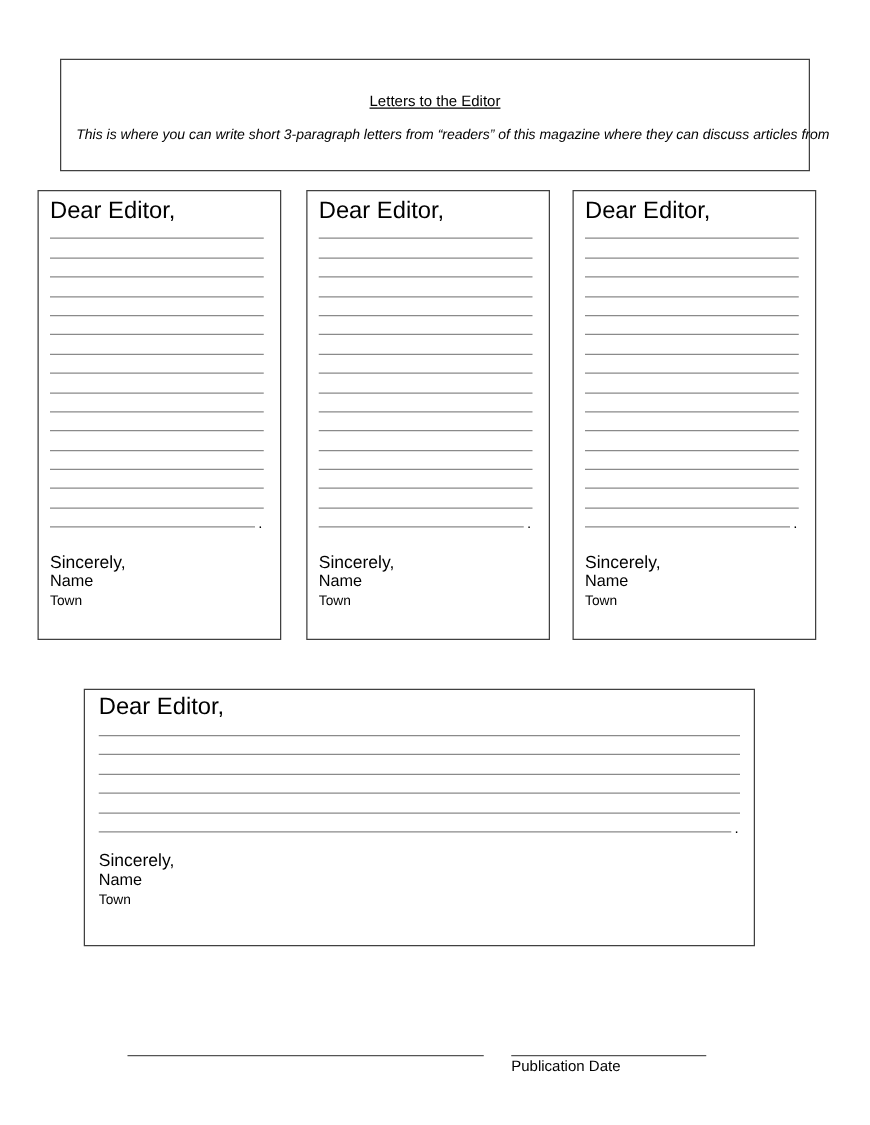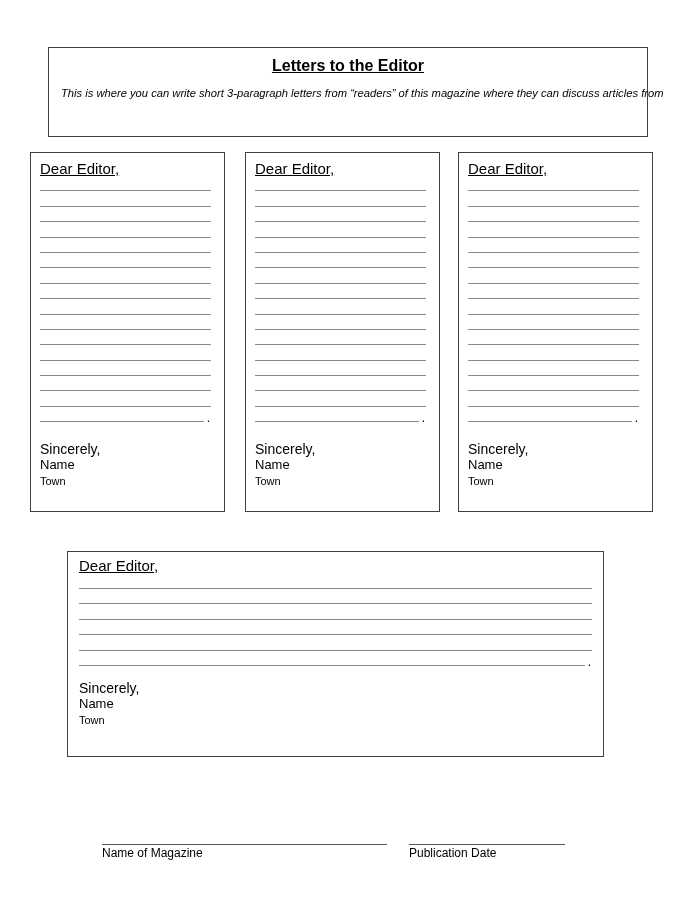--- a/index.html
+++ b/index.html
@@ -18,24 +18,24 @@
     overflow: hidden;
   }
   
   .header-box {
     position: absolute;
     left: 48px; top: 47px;
     width: 600px; height: 90px;
     border: 1.5px solid var(--border);
   }
   .page-title {
-    margin-top: 9px;
+    margin-top: 24px;
     text-align: center;
-    font-size: 16px;
-    font-weight: bold;
+    font-size: 12px;
+    font-weight: normal;
     text-decoration: underline;
     line-height: 18px;
   }
   .description {
     margin-top: 12px;
     padding: 0 12px;
     font-style: italic;
     font-size: 11.2px;
     line-height: 13.4px;
   }
@@ -44,21 +44,21 @@
   .letter-card {
     position: absolute;
     top: 152px;
     width: 195px; height: 360px;
     border: 1.5px solid var(--border);
     padding: 8px 13px 0 9px;
   }
   #card1 { left: 30px; }
   #card2 { left: 245px; }
   #card3 { left: 458px; }
-  .salutation { font-size: 15px; line-height: 15px; text-decoration: underline; }
+  .salutation { font-size: 19px; line-height: 15px; }
   .lines { width: 100%; }
   .blank-line {
     height: 15.4px;
     border-bottom: 1px solid var(--line);
     position: relative;
   }
   .blank-line.last { width: calc(100% - 7px); }
   .blank-line .period {
     position: absolute;
     right: -6px; bottom: -4px;
@@ -191,19 +191,18 @@
         <span class="period">.</span>
       </div>
     </div>
   <div class="closing">Sincerely,</div>
   <div class="sig-name">Name</div>
   <div class="sig-town">Town</div>
 </div>
 
 <div class="footer-group" id="footer-magazine">
   <div class="footer-rule"></div>
-  <div class="footer-label">Name of Magazine</div>
 </div>
 
 <div class="footer-group" id="footer-date">
   <div class="footer-rule"></div>
   <div class="footer-label">Publication Date</div>
 </div>
 
 </body></html>

